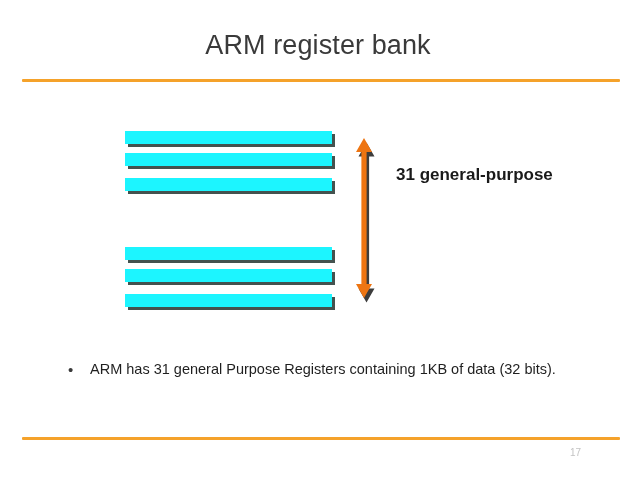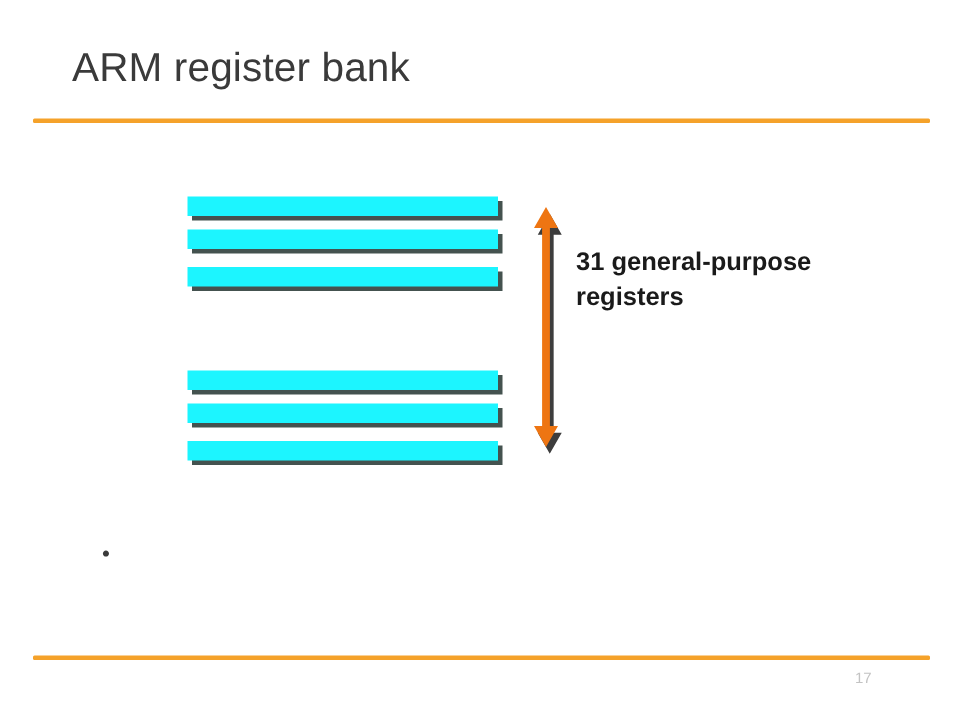--- a/index.html
+++ b/index.html
@@ -22,20 +22,21 @@
   #slide-title {
     position: absolute;
     left: 48px;
     top: 30px;
     width: 540px;
     font-size: 27px;
     font-weight: 400;
     color: #3a3a3a;
     letter-spacing: 0.1px;
     white-space: nowrap;
+    text-align: center;
   }
 
   
   .rule {
     position: absolute;
     height: 3px;
     background: #F5A22A;
     border-radius: 1px;
   }
   #rule-top {
@@ -90,21 +91,21 @@
     top: 128px;
     width: 34px;
     height: 184px;
   }
   #arrow-wrap svg {
     display: block;
   }
 
   #gp-note {
     position: absolute;
-    left: 384px;
+    left: 396px;
     top: 163px;
     width: 200px;
     font-size: 17px;
     font-weight: 600;
     color: #1a1a1a;
     line-height: 23px;
   }
 
   
   #bullet-row {
@@ -163,26 +164,26 @@
       <svg width="34" height="184" viewBox="0 0 34 184" xmlns="http://www.w3.org/2000/svg">
         <g transform="translate(2.5,2.5)">
           <path d="M10 12 L18 26 L12.6 26 L12.6 158 L18 158 L10 172 L2 158 L7.4 158 L7.4 26 L2 26 Z" fill="#3d3d3d"></path>
         </g>
         <path d="M10 10 L18 24 L12.6 24 L12.6 156 L18 156 L10 170 L2 156 L7.4 156 L7.4 24 L2 24 Z" fill="#EE7512"></path>
       </svg>
     </div>
 
     <div id="gp-note">
       <span>31 general-purpose</span><br>
-      <span>registers</span>
     </div>
 
   </div>
 
   <div id="bullet-row">
     <span id="bullet-dot">•</span>
+    <span id="bullet-text">ARM has 31 general Purpose Registers containing 1KB of data (32 bits).</span>
   </div>
 
   <div class="rule" id="rule-bottom"></div>
 
   <div id="page-number">17</div>
 
 </div>
 
 </body></html>

